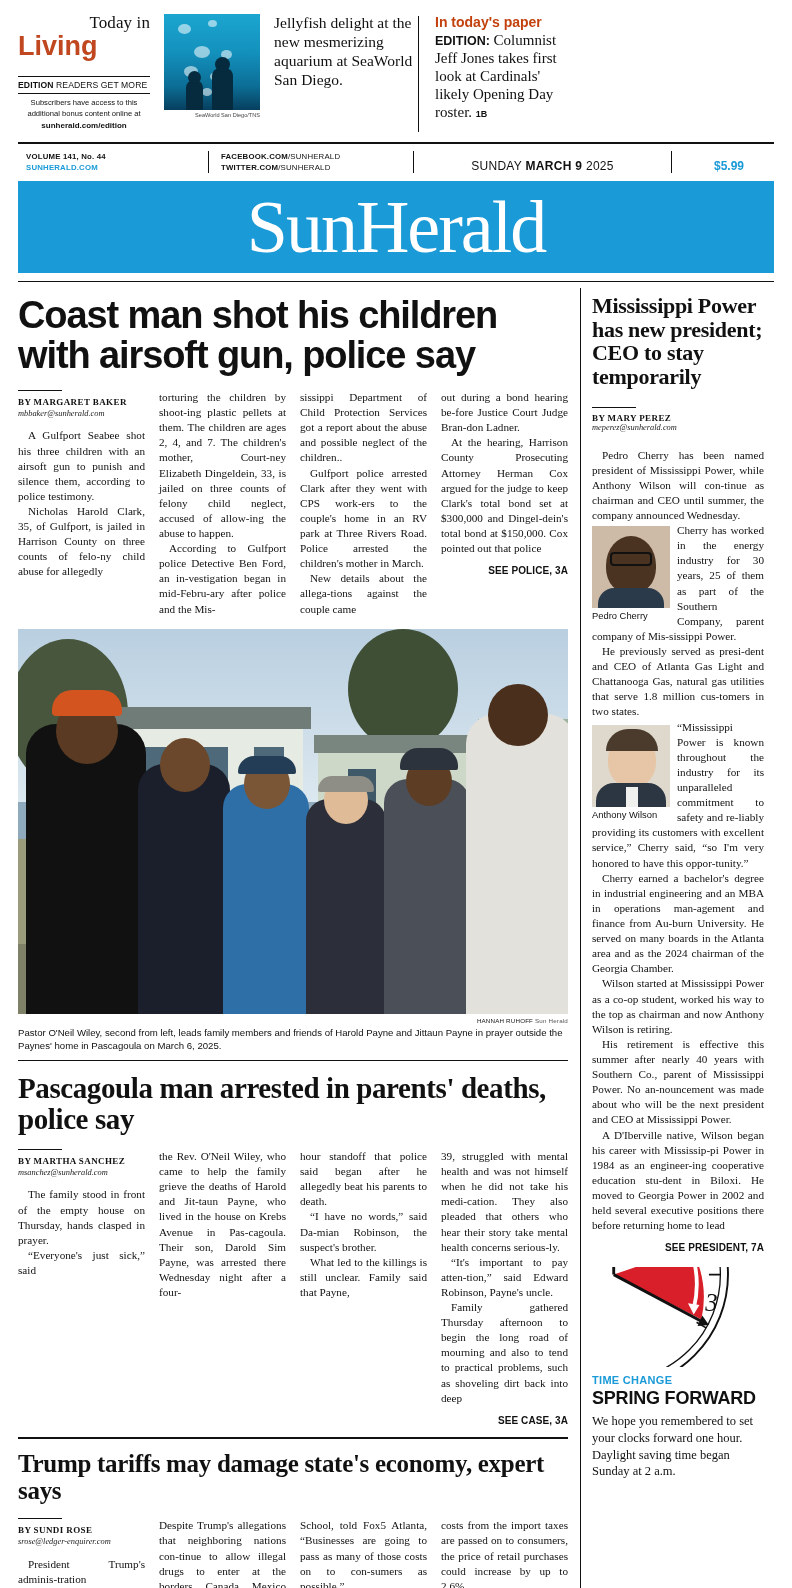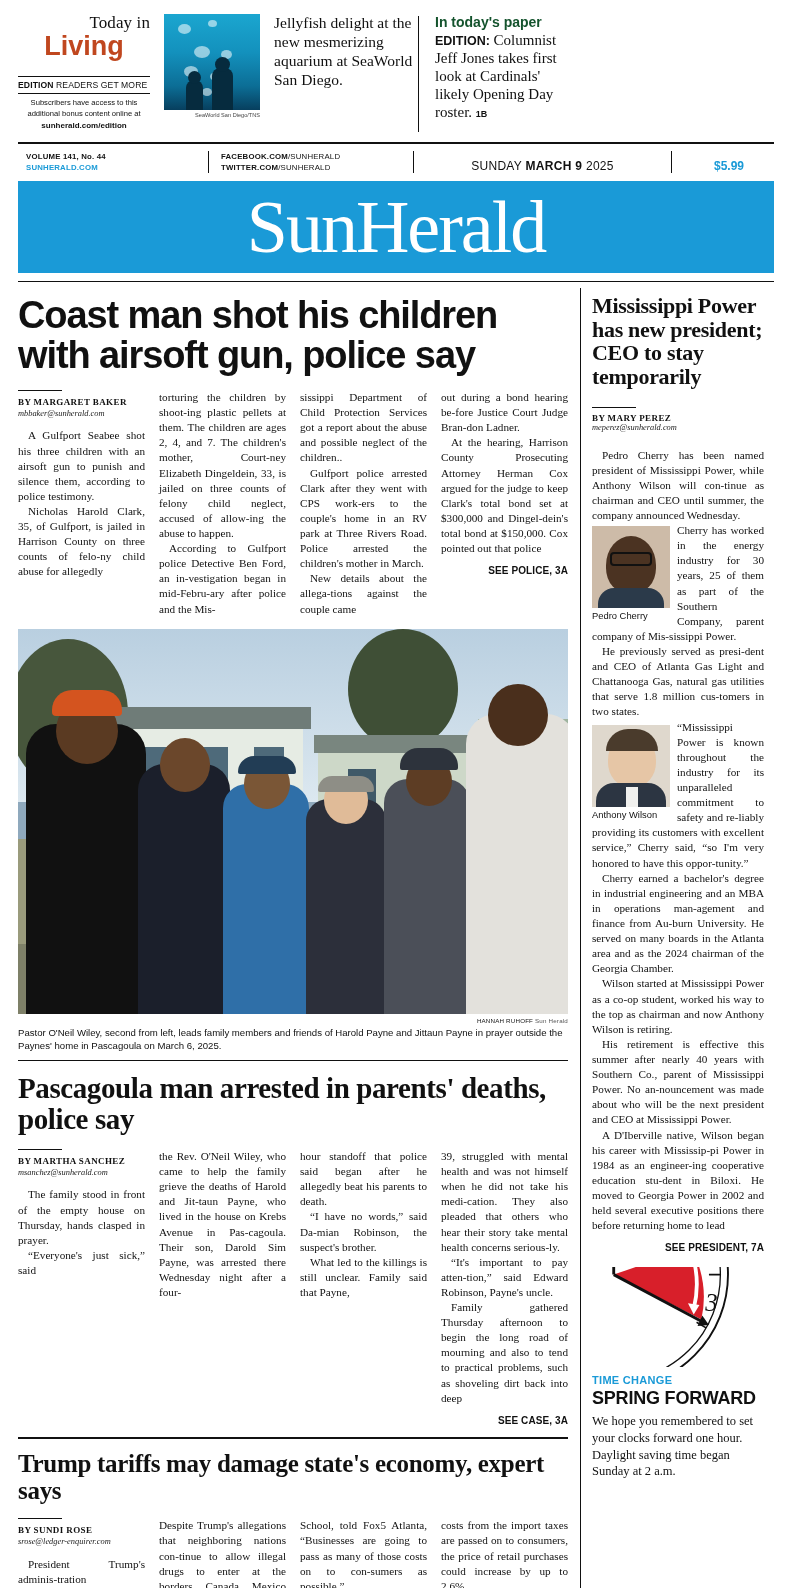--- a/index.html
+++ b/index.html
@@ -10,39 +10,39 @@
     font-family: "Liberation Serif", serif;
     color: #111;
     overflow: hidden;
   }
   .page { width:792px; height:1588px; position:relative; background:#fff; padding: 0 18px; }
 
   
   .promo { display:flex; padding: 14px 0 6px 0; gap: 4px; align-items: flex-start; }
   .promo-col-living { width: 142px; padding-right:10px; }
   .today-in { font-family:"Liberation Serif", serif; font-size: 17px; text-align:right; line-height:1.05; letter-spacing:.1px;}
-  .living { font-family:"Liberation Sans", sans-serif; font-weight:bold; font-size: 27px; color:#C0471F; text-align:center; line-height:1; margin-top:1px;}
+  .living { font-family:"Liberation Sans", sans-serif; font-weight:bold; font-size: 27px; color:#C0471F; text-align:left; line-height:1; margin-top:1px;}
   .edition-rule { border-top:1.6px solid #111; margin-top: 16px; }
   .edition-head { font-family:"Liberation Sans", sans-serif; font-size:8.6px; font-weight:bold; padding-top:3px; letter-spacing:.1px;}
   .edition-head .reg { font-weight:normal; }
   .edition-rule2 { border-top:1px solid #111; margin-top:3px; }
   .edition-body { font-family:"Liberation Sans", sans-serif; font-size:7.6px; line-height:1.5; text-align:center; padding-top:3px; }
   .edition-body b { font-size:8px; }
 
   .promo-img { width: 96px; }
   .jelly { width:96px; height:96px; position:relative; overflow:hidden;
            background: linear-gradient(180deg,#1ba6d0 0%, #1391bd 40%, #0c6e96 75%, #073f5e 100%); }
   .jelly .bubble { position:absolute; border-radius:50%; background:rgba(255,255,255,.55); }
   .jelly .kid { position:absolute; bottom:0; background:#062b3e; border-radius: 8px 8px 0 0;}
   .img-credit { font-family:"Liberation Sans", sans-serif; font-size:5.6px; color:#444; text-align:right; padding-top:2px; }
 
   .promo-text { width: 150px; padding-left:10px; font-size:15.5px; line-height:1.22; }
   .promo-divider { width:1px; background:#111; align-self:stretch; margin: 2px 0 0 0; }
   .promo-paper { width: 150px; padding-left:12px; }
-  .inpaper-head { font-family:"Liberation Sans", sans-serif; font-weight:bold; font-size:14px; color:#14532d; margin-bottom:1px;}
+  .inpaper-head { font-family:"Liberation Sans", sans-serif; font-weight:bold; font-size:14px; color:#c2410c; margin-bottom:1px;}
   .inpaper-body { font-size:15px; line-height:1.2; }
   .inpaper-body .sports { font-family:"Liberation Sans", sans-serif; font-weight:bold; font-size:12.5px; }
   .inpaper-body .pg { font-family:"Liberation Sans", sans-serif; font-weight:bold; font-size:9px; }
   .promo-blank { flex:1; }
 
   .rule-heavy { border-top: 2.2px solid #111; margin-top: 4px; }
 
   
   .folio { display:flex; align-items:flex-end; padding: 7px 0 8px 0; font-family:"Liberation Sans", sans-serif;margin-left:8px; }
   .folio-vol { width: 170px; font-size:7.8px; font-weight:bold; line-height:1.45; letter-spacing:.2px;}

